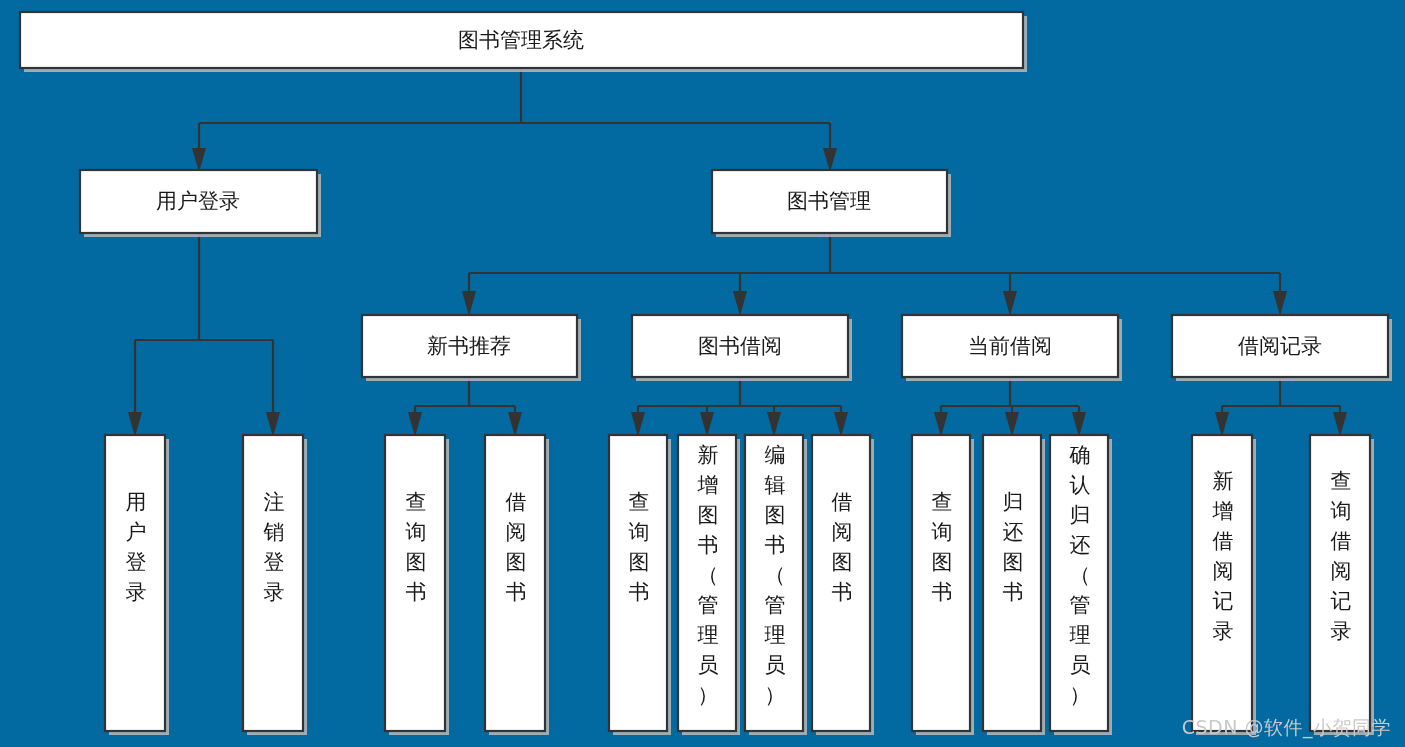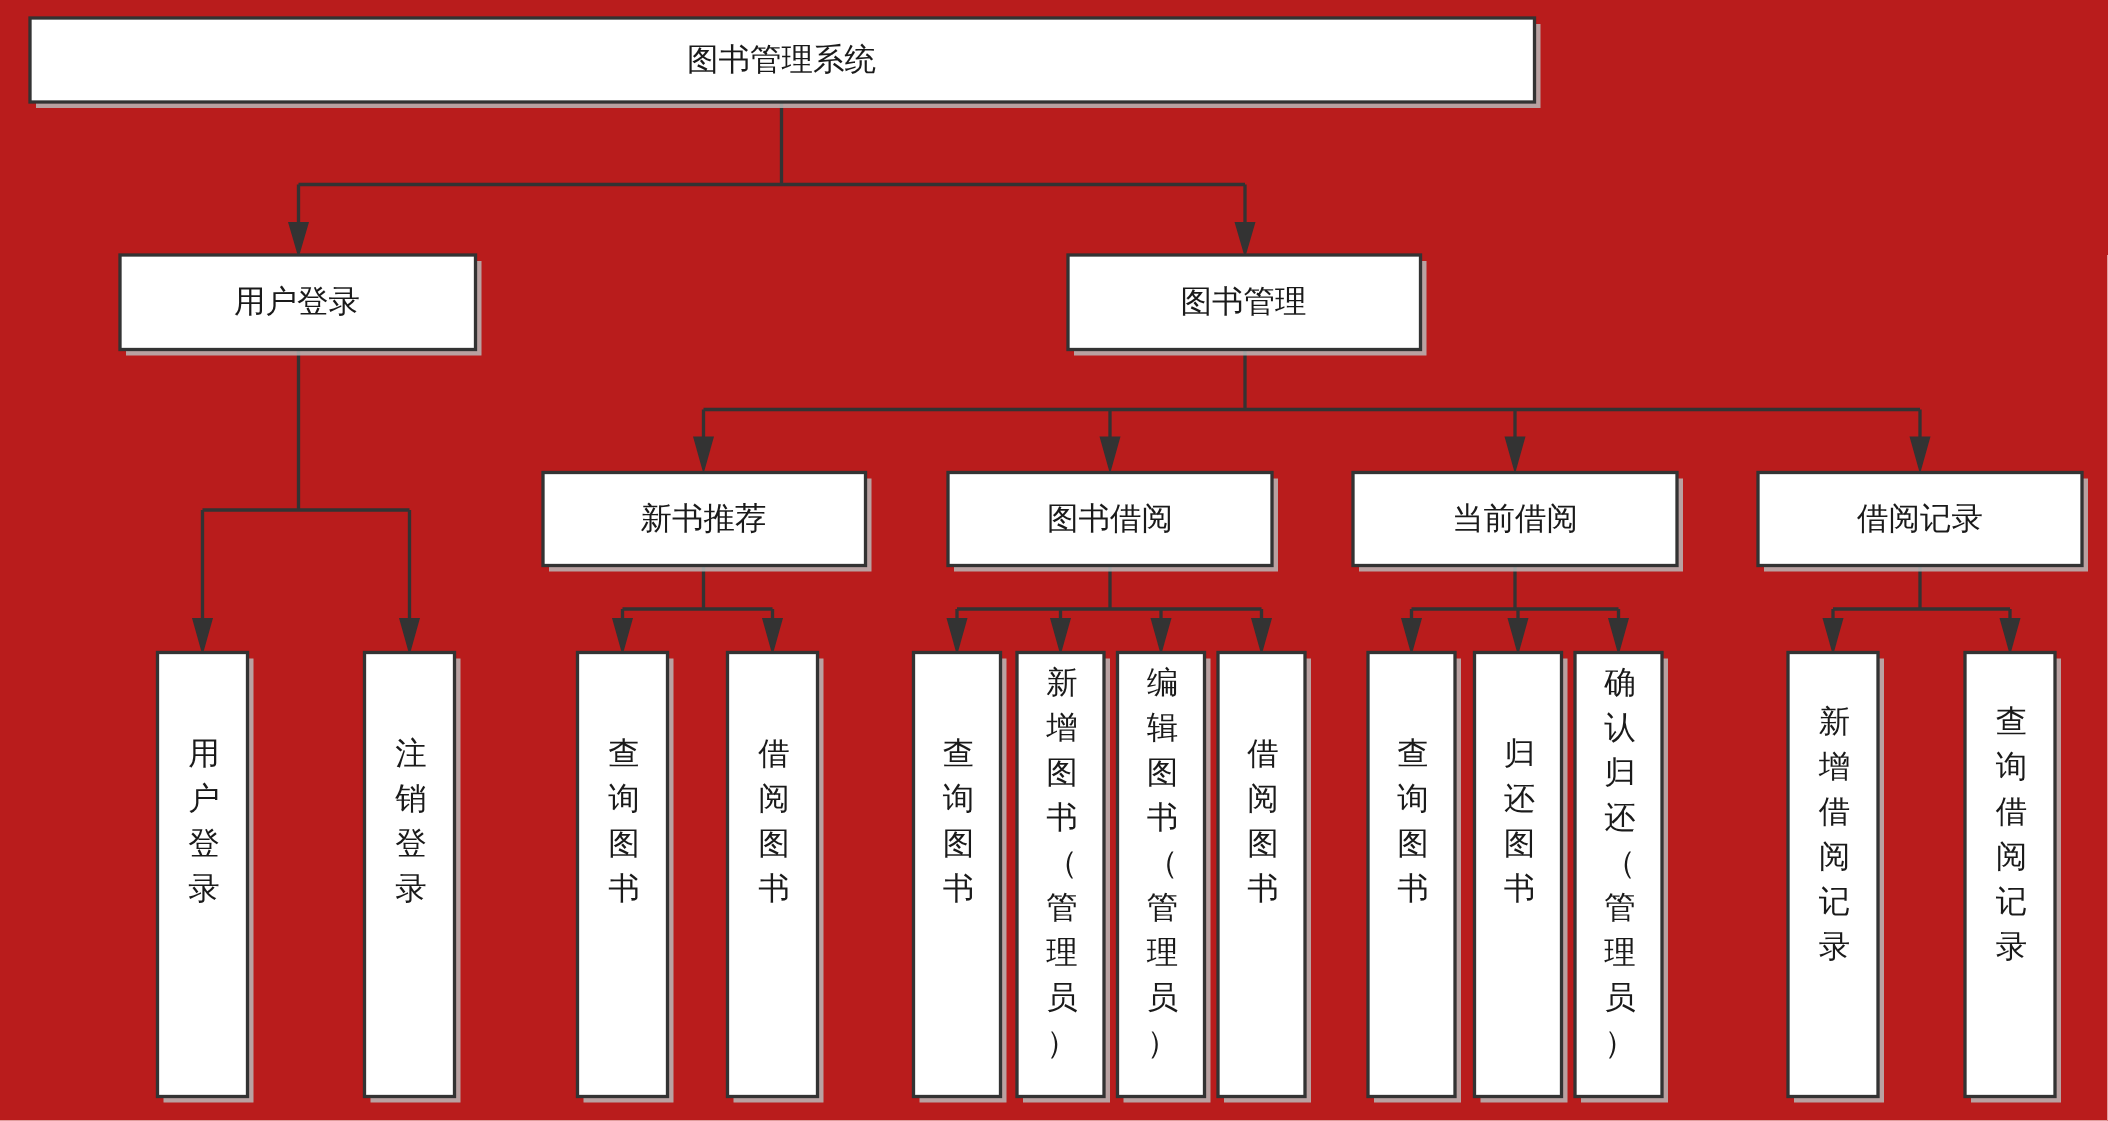--- a/index.html
+++ b/index.html
@@ -8,21 +8,21 @@
     padding: 0;
     background: #ffffff;
   }
   body {
     font-family: "DejaVu Sans", "Liberation Sans", sans-serif;
   }
   #diagram-root {
     position: relative;
     width: 1405px;
     height: 747px;
-    background: #b91c1c;
+    background: #0369a1;
     overflow: hidden;
   }
   svg#flowchart {
     position: absolute;
     left: 0;
     top: 0;
     width: 1405px;
     height: 747px;
     display: block;
   }
@@ -233,13 +233,14 @@
 
       <g>
         <rect class="node-shadow" x="1314" y="439" width="60" height="296"></rect>
         <rect class="node-box" x="1310" y="435" width="60" height="296"></rect>
         <text class="node-label-v" x="1341" y="488"><tspan x="1341" y="488">查</tspan><tspan x="1341" y="518">询</tspan><tspan x="1341" y="548">借</tspan><tspan x="1341" y="578">阅</tspan><tspan x="1341" y="608">记</tspan><tspan x="1341" y="638">录</tspan></text>
       </g>
 
     </g>
   </svg>
 
+  <div class="watermark">CSDN @软件_小贺同学</div>
 </div>
 
 </body></html>

